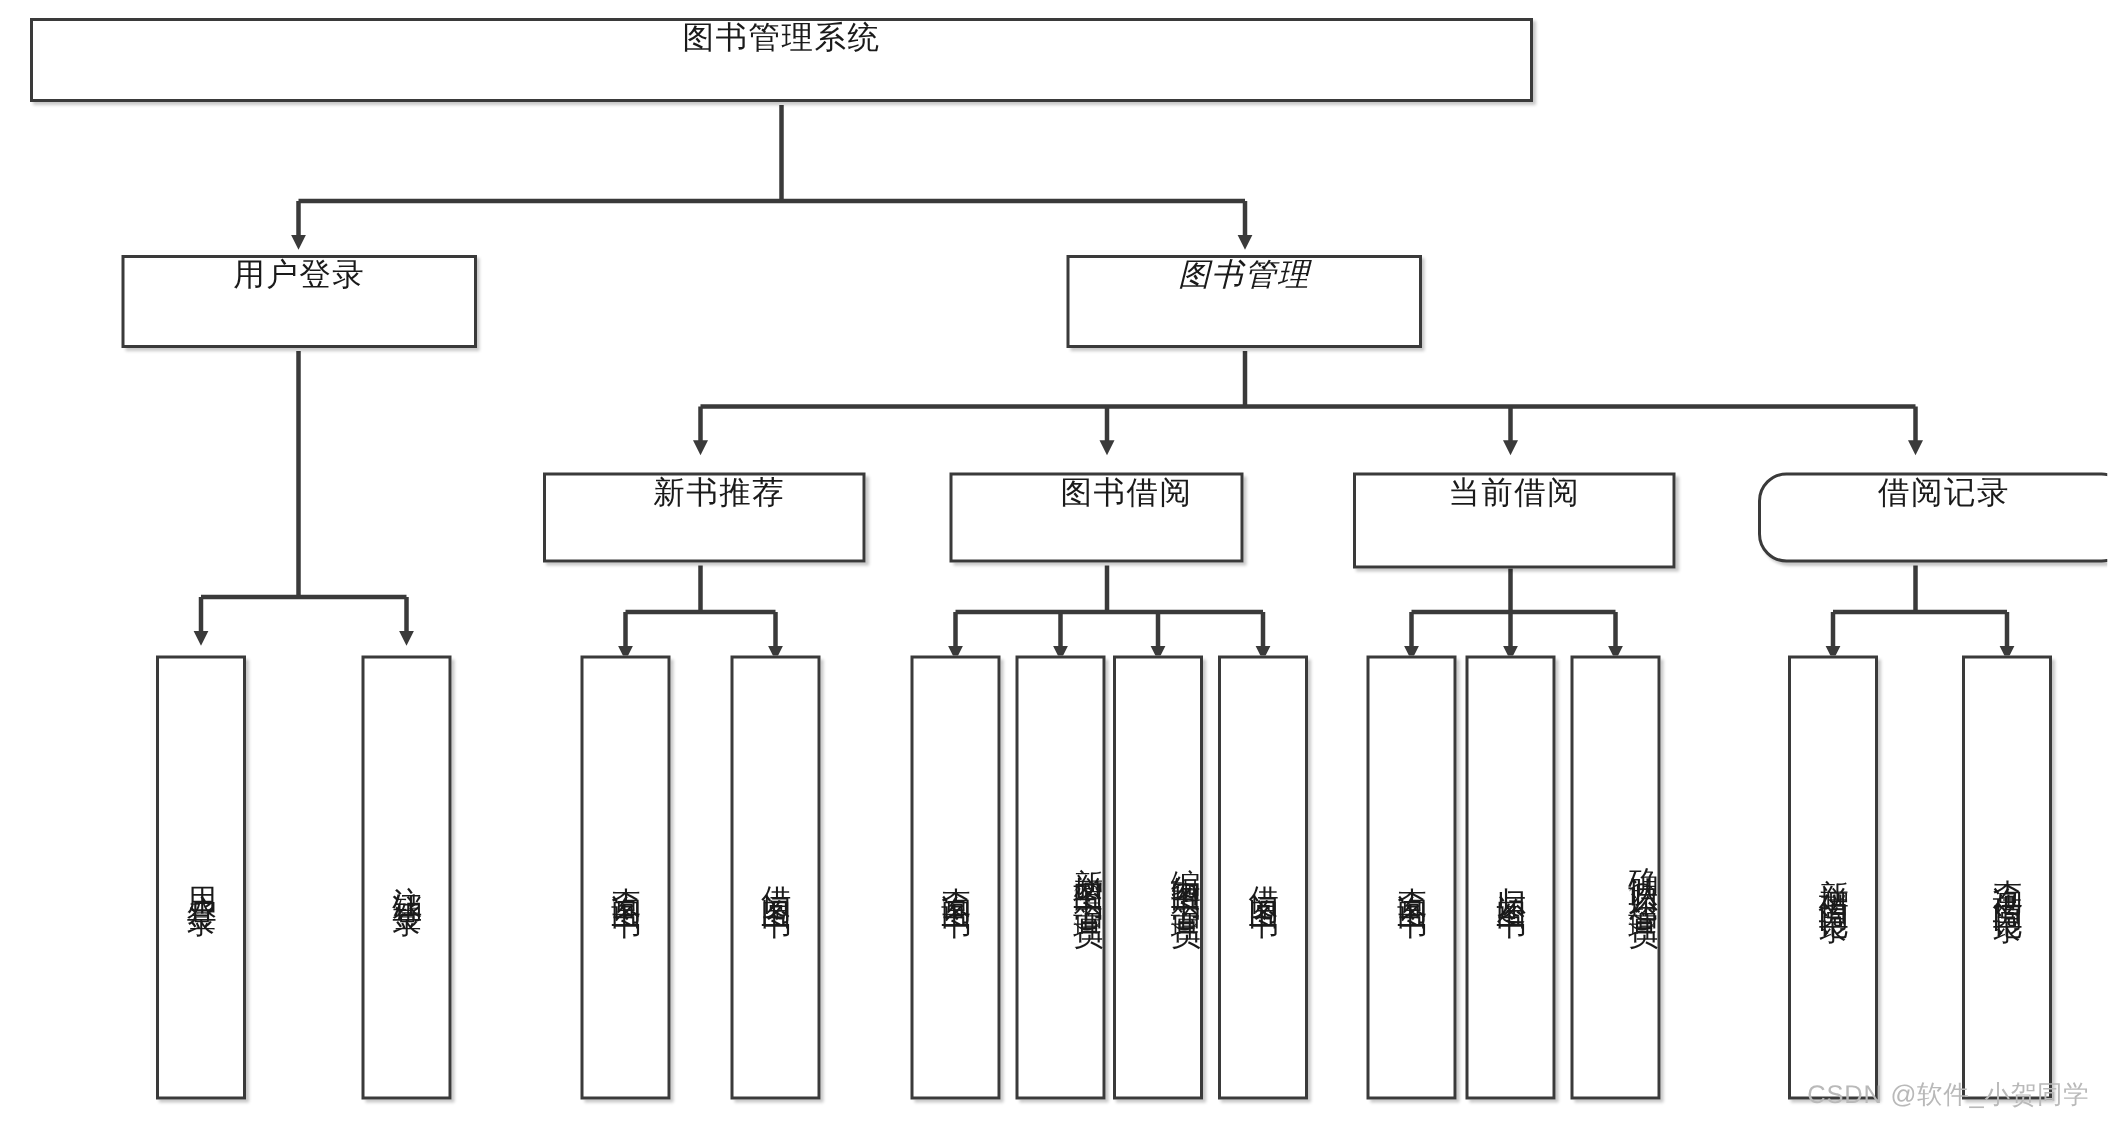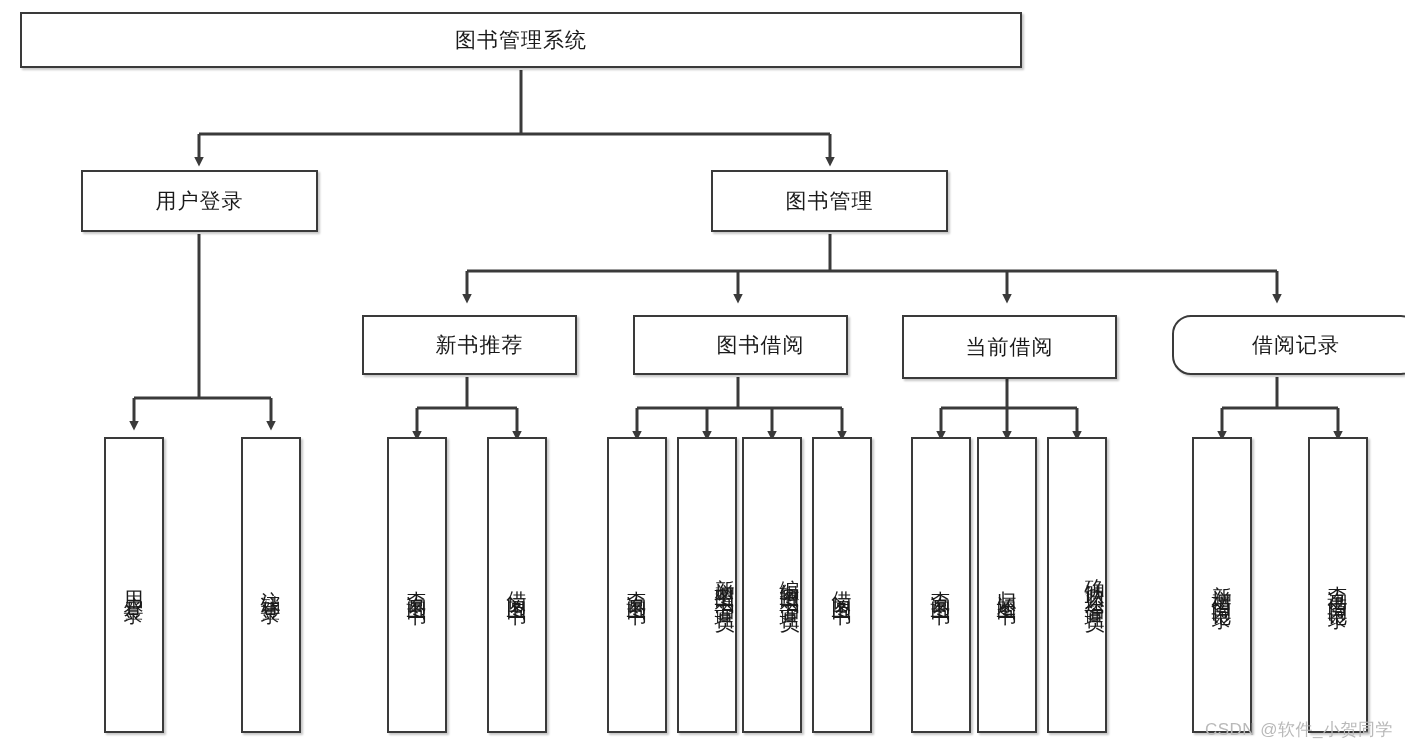--- a/index.html
+++ b/index.html
@@ -26,21 +26,21 @@
     height: 747px;
     pointer-events: none;
   }
   .node {
     position: absolute;
     box-sizing: border-box;
     background: #ffffff;
     border: 2px solid #3a3a3a;
     box-shadow: 2px 2px 2px rgba(0,0,0,0.22);
     display: flex;
-    align-items: center;
+    align-items: flex-start;
     justify-content: center;
     color: #1a1a1a;
   }
   .node.horiz {
     font-size: 21px;
     letter-spacing: 1px;
     line-height: 1.1;
   }
   .node.vert {
     writing-mode: vertical-rl;
@@ -124,28 +124,28 @@
     </g>
   </svg>
 
   <div class="node horiz" style="left:20px; top:12px; width:1002px; height:56px;">
     <span>图书管理系统</span>
   </div>
 
   <div class="node horiz" style="left:81px; top:170px; width:237px; height:62px;">
     <span>用户登录</span>
   </div>
-  <div class="node horiz" style="left:711px; top:170px; width:237px; height:62px;">
+  <div class="node horiz" style="left:711px; top:170px; width:237px; height:62px;font-style:italic;">
     <span>图书管理</span>
   </div>
 
   <div class="node horiz" style="left:362px; top:315px; width:215px; height:60px;padding-left:20px;">
     <span>新书推荐</span>
   </div>
-  <div class="node horiz" style="left:633px; top:315px; width:215px; height:60px;padding-left:40px;">
+  <div class="node horiz" style="left:633px; top:315px; width:196px; height:60px;padding-left:40px;">
     <span>图书借阅</span>
   </div>
   <div class="node horiz" style="left:902px; top:315px; width:215px; height:64px;">
     <span>当前借阅</span>
   </div>
   <div class="node horiz" style="left:1172px; top:315px; width:248px; height:60px;border-radius:19px;">
     <span>借阅记录</span>
   </div>
 
   <div class="node vert centered" style="left:104px; top:437px; width:60px; height:296px;">

